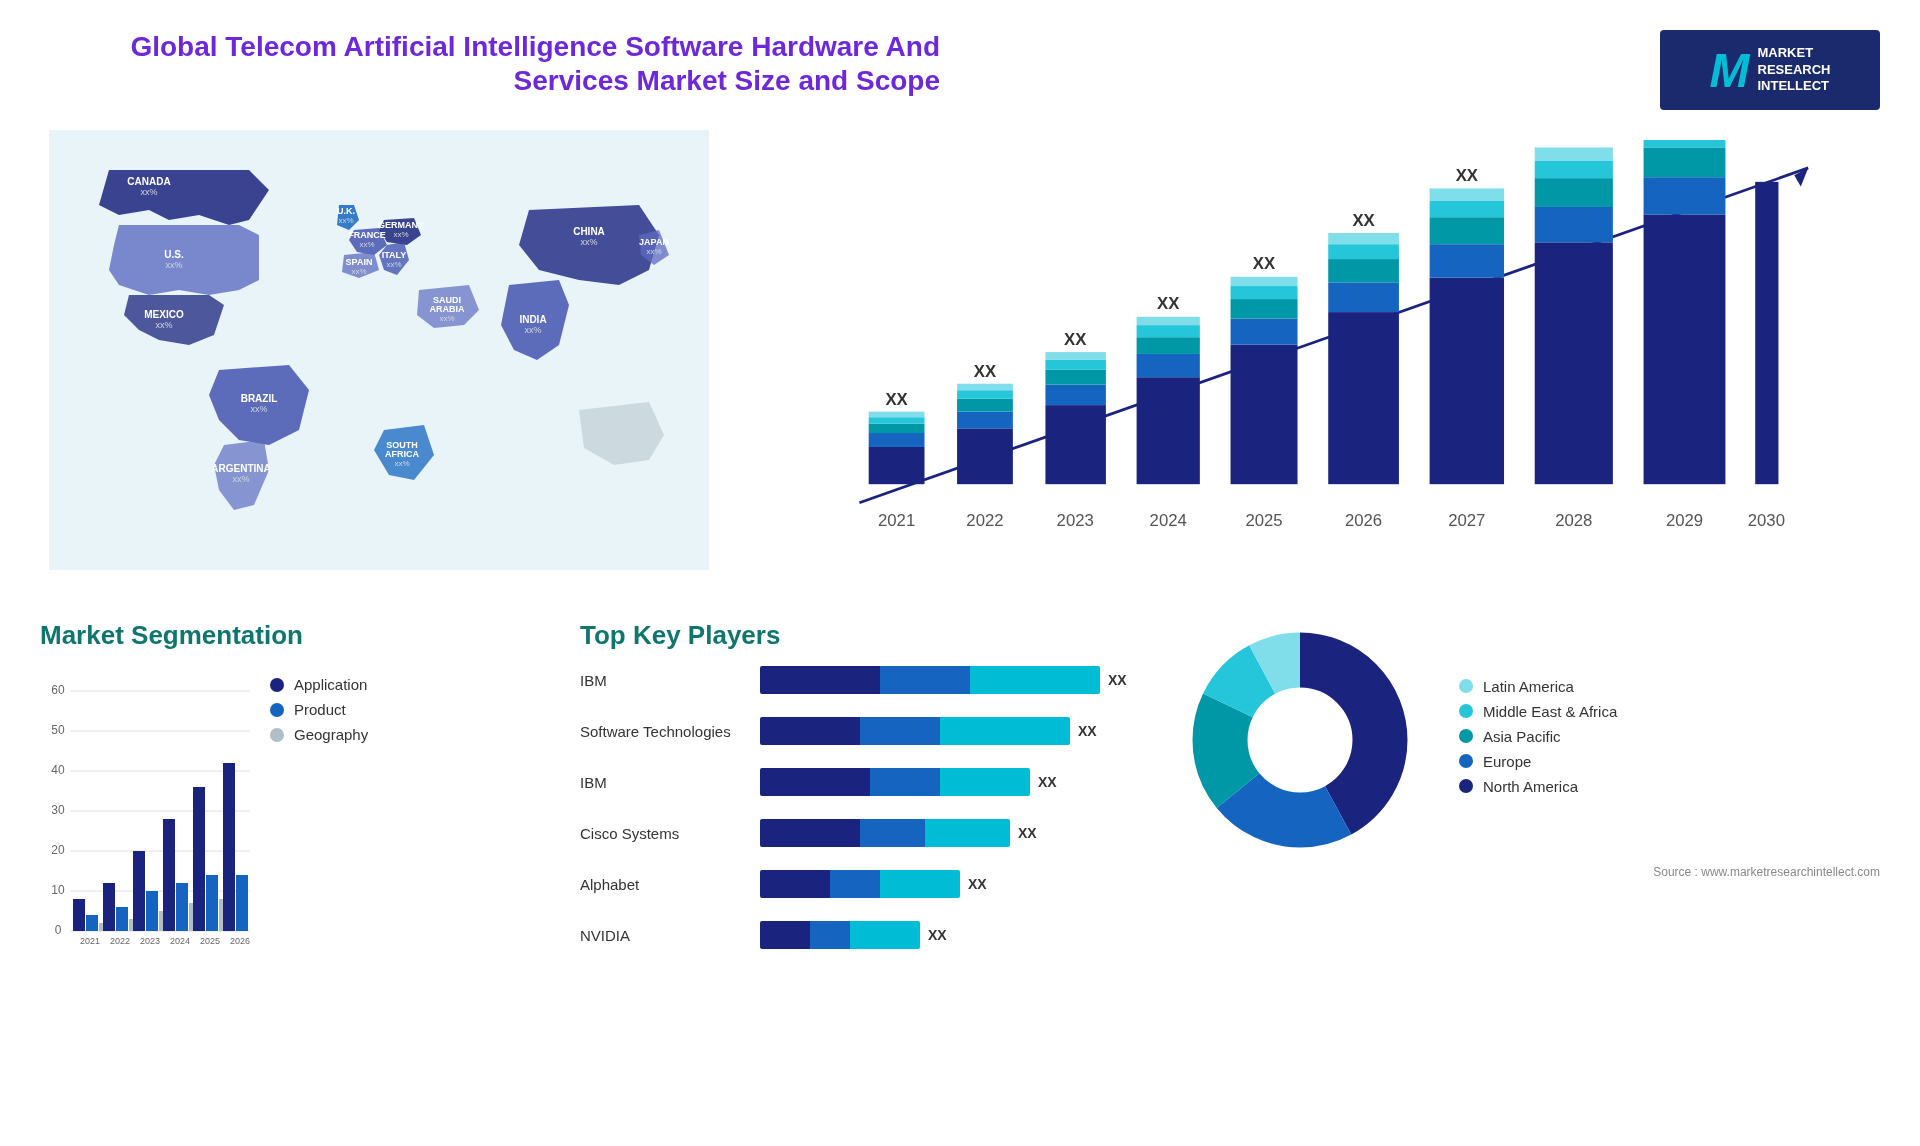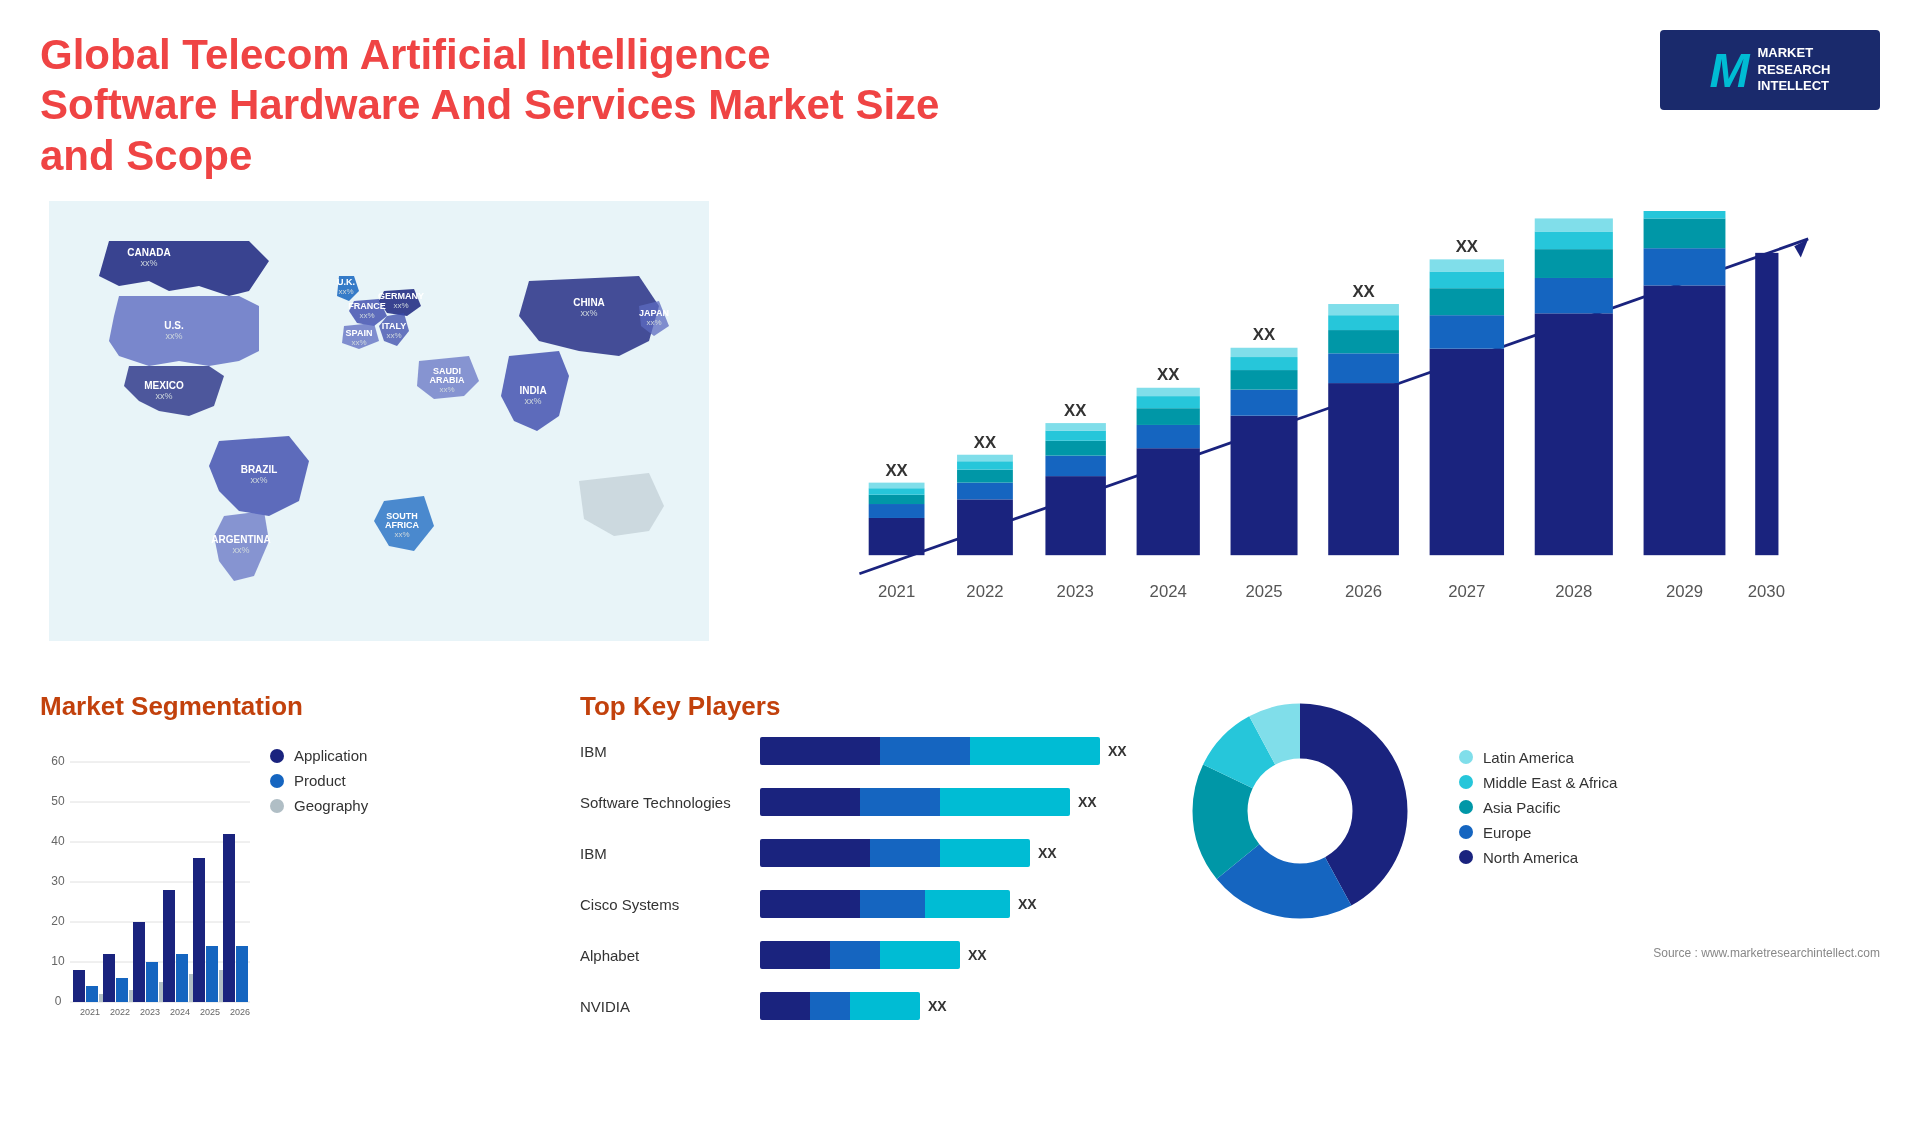--- a/index.html
+++ b/index.html
@@ -20,25 +20,26 @@
 
     
     .header {
       display: flex;
       justify-content: space-between;
       align-items: flex-start;
       margin-bottom: 20px;
     }
 
     .page-title {
-      font-size: 42px;
+      font-size: 28px;
       font-weight: 700;
-      color: #ef4444;
+      color: #6d28d9;
       max-width: 900px;
       line-height: 1.2;
+      text-align: right;
     }
 
     .logo-area {
       display: flex;
       flex-direction: column;
       align-items: center;
     }
 
     .logo-box {
       width: 220px;
@@ -108,21 +109,21 @@
       flex: 0 0 580px;
     }
 
     .regional-panel {
       flex: 1;
     }
 
     .panel-title {
       font-size: 26px;
       font-weight: 700;
-      color: #c2410c;
+      color: #0f766e;
       margin-bottom: 15px;
     }
 
     
     .legend-item {
       display: flex;
       align-items: center;
       margin-bottom: 8px;
       font-size: 15px;
       color: #333;
@@ -172,21 +173,21 @@
       font-size: 14px;
       color: #333;
       font-weight: 600;
     }
 
     
     .source-text {
       font-size: 12px;
       color: #888;
       text-align: right;
-      margin-top: 15px;
+      margin-top: 5px;
     }
 
     .segmentation-inner {
       display: flex;
       gap: 10px;
       align-items: flex-start;
     }
 
     .seg-chart-wrap {
       flex: 0 0 220px;

